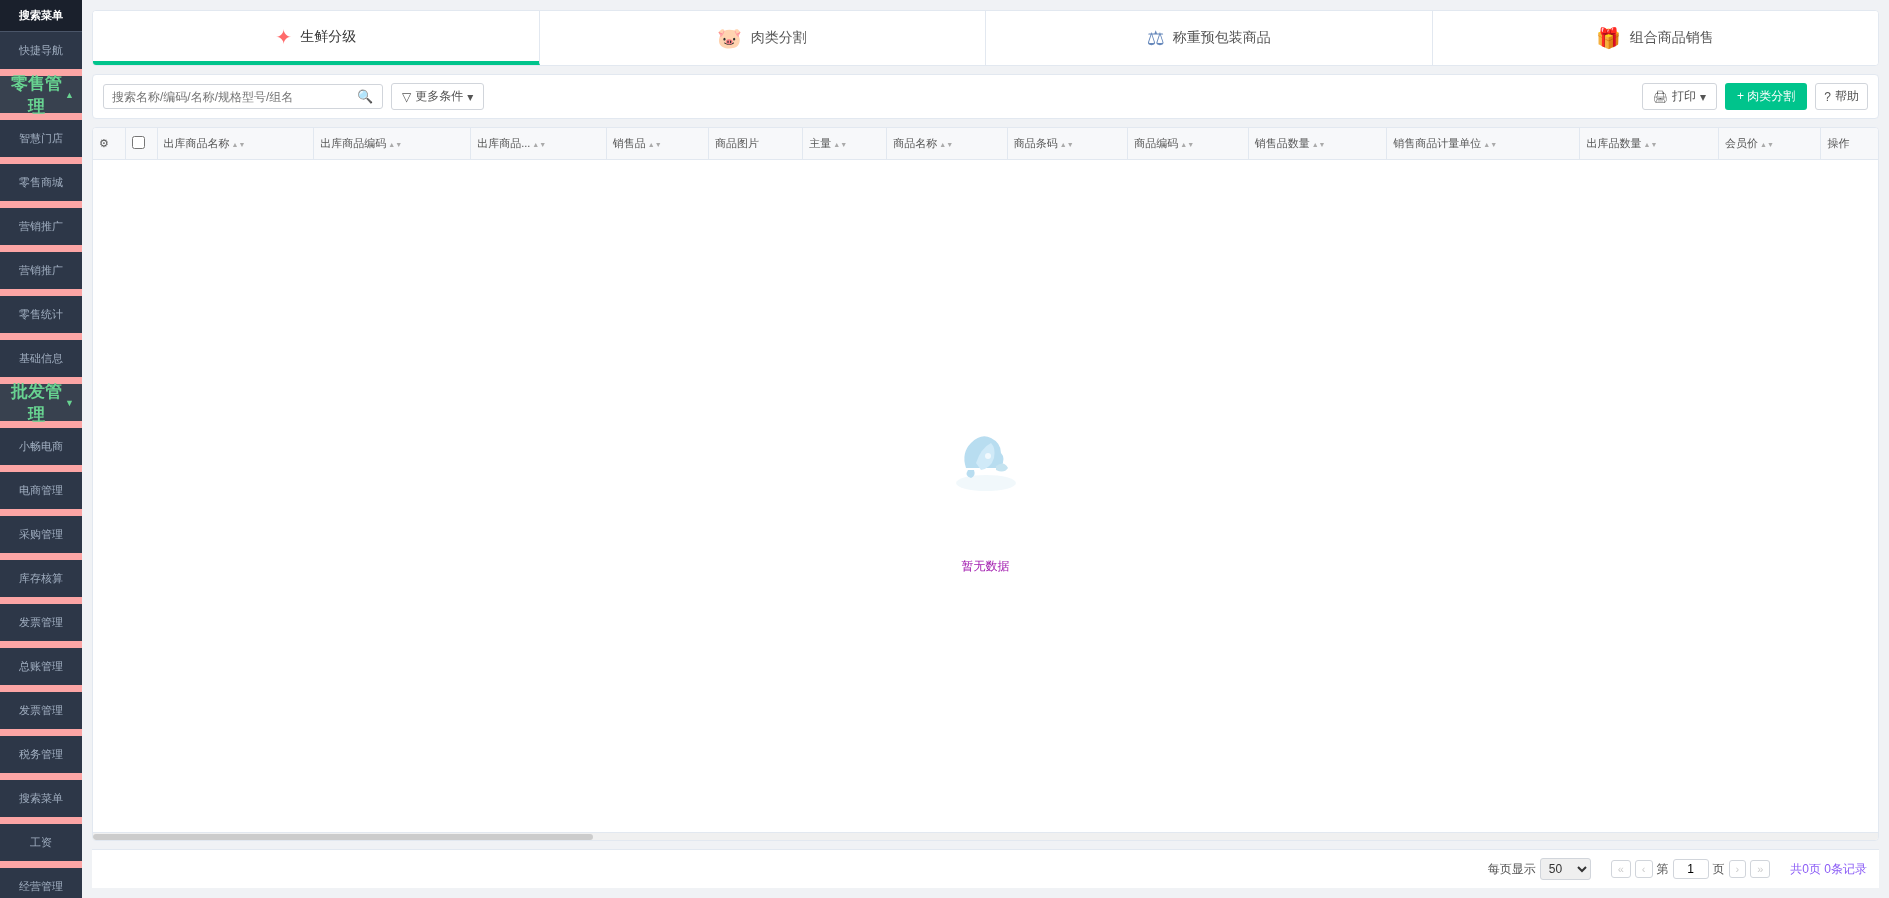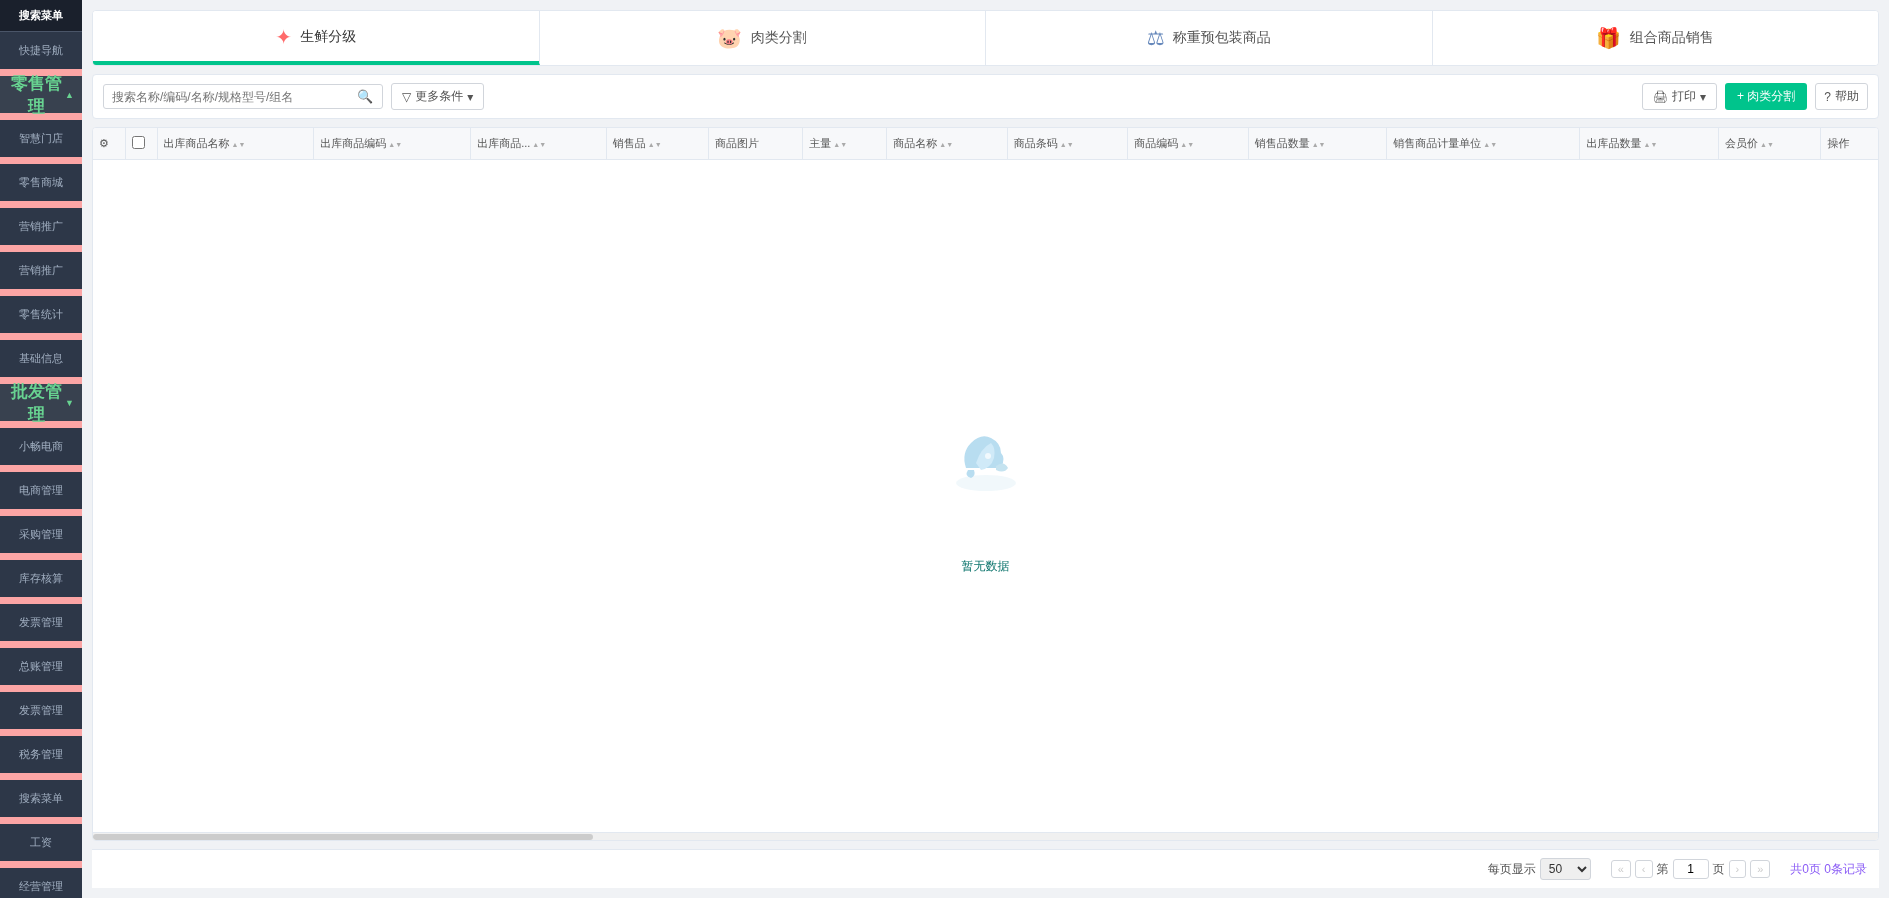--- a/index.html
+++ b/index.html
@@ -258,21 +258,21 @@
       flex-direction: column;
       align-items: center;
       justify-content: center;
       padding: 60px 0;
     }
     .empty-icon {
       width: 80px;
       height: 80px;
       margin-bottom: 12px;
     }
-    .empty-text { color: #0f766e; font-size: 12px; margin-top: 48px; }
+    .empty-text { color: #a21caf; font-size: 12px; margin-top: 48px; }
 
     
     .pagination {
       display: flex;
       align-items: center;
       justify-content: flex-end;
       padding: 8px 12px;
       background: #fff;
       border-top: 1px solid #e2e8f0;
       gap: 20px;

